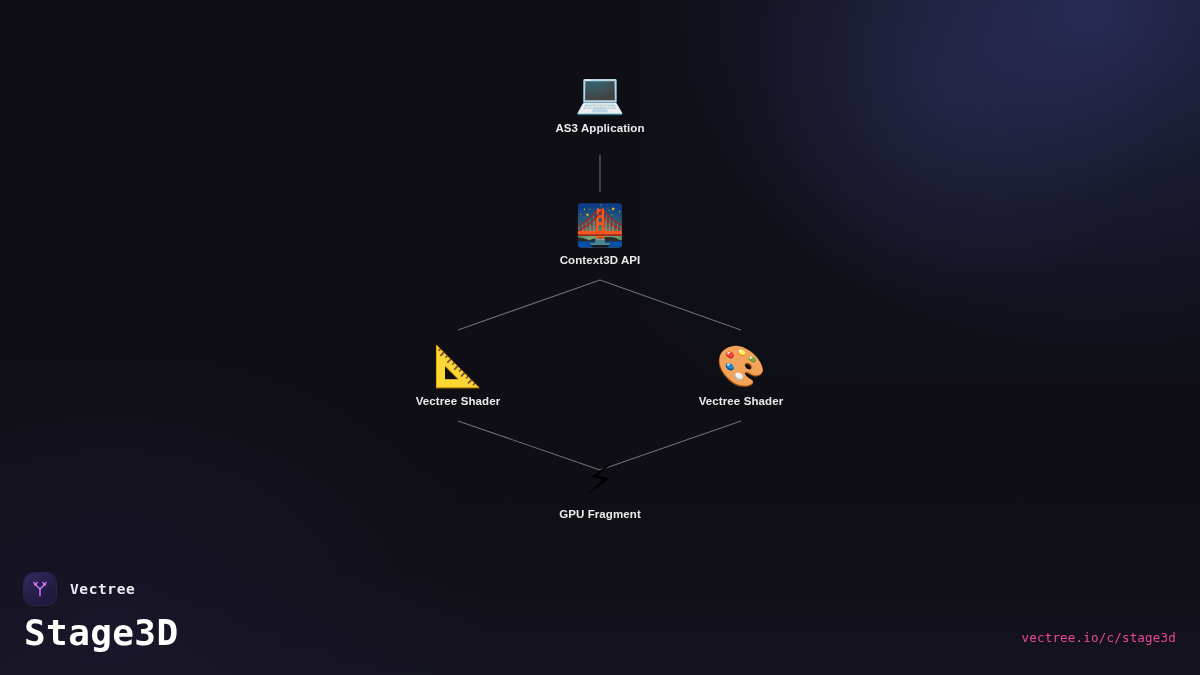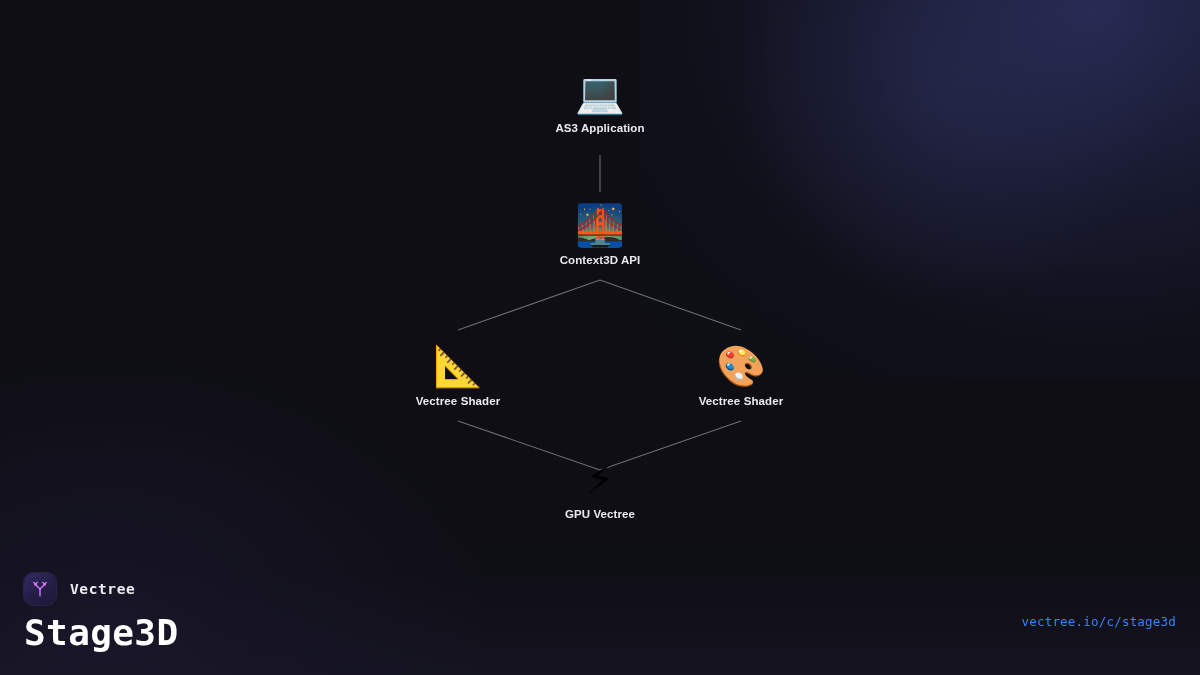--- a/index.html
+++ b/index.html
@@ -112,24 +112,24 @@
   }
   .page-title {
     font-family:"DejaVu Sans Mono", monospace;
     font-size:36px; font-weight:bold;
     color:#ffffff;
     letter-spacing:0.4px;
     line-height:1;
   }
   #url {
     position:absolute;
-    right:24px; bottom:46px;
+    right:24px; bottom:30px;
     font-family:"DejaVu Sans Mono", monospace;
     font-size:12.5px;
-    color:#3b82f6;
+    color:#ec4899;
     letter-spacing:0.2px;
   }
 </style>
 </head>
 <body>
 
 <div id="stage">
 
   <div class="glow glow-tr"></div>
   <div class="glow glow-tr2"></div>
@@ -156,21 +156,21 @@
       <div class="node" style="left: 458px; top: 375px;">
         <div class="node-icon">📐</div>
         <div class="node-label">Vectree Shader</div>
       </div>
       <div class="node" style="left: 741px; top: 375px;">
         <div class="node-icon">🎨</div>
         <div class="node-label">Vectree Shader</div>
       </div>
       <div class="node" style="left: 600px; top: 488px;">
         <div class="node-icon">⚡</div>
-        <div class="node-label">GPU Vectree</div>
+        <div class="node-label">GPU Fragment</div>
       </div>
     </div>
 
   <div id="footer">
     <div class="brand-row">
       <div class="brand-logo">
         <svg width="20" height="20" viewBox="0 0 24 24" aria-hidden="true">
           <g stroke="#c77dff" stroke-width="1.7" stroke-linecap="round" fill="none">
             <path d="M12 20 L12 12"></path>
             <path d="M12 12 L6.5 6.5"></path>

